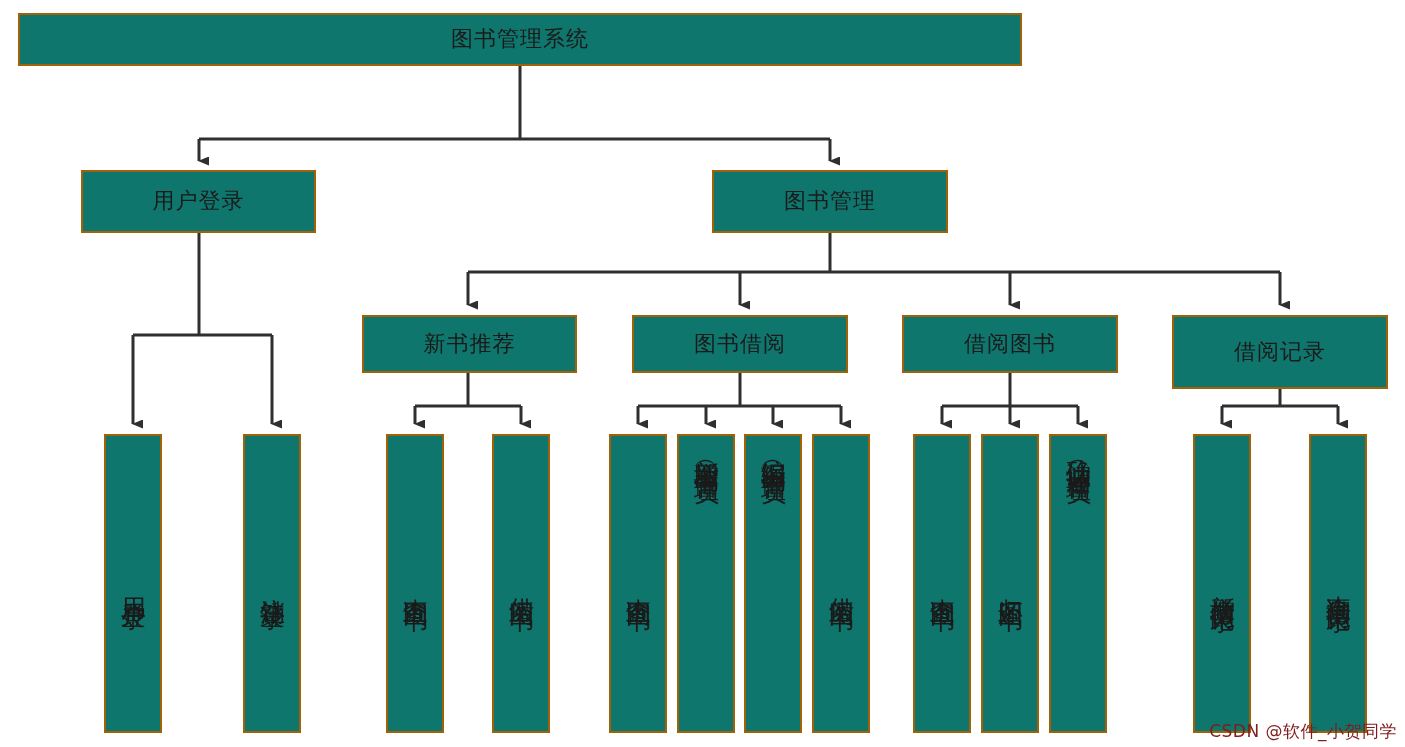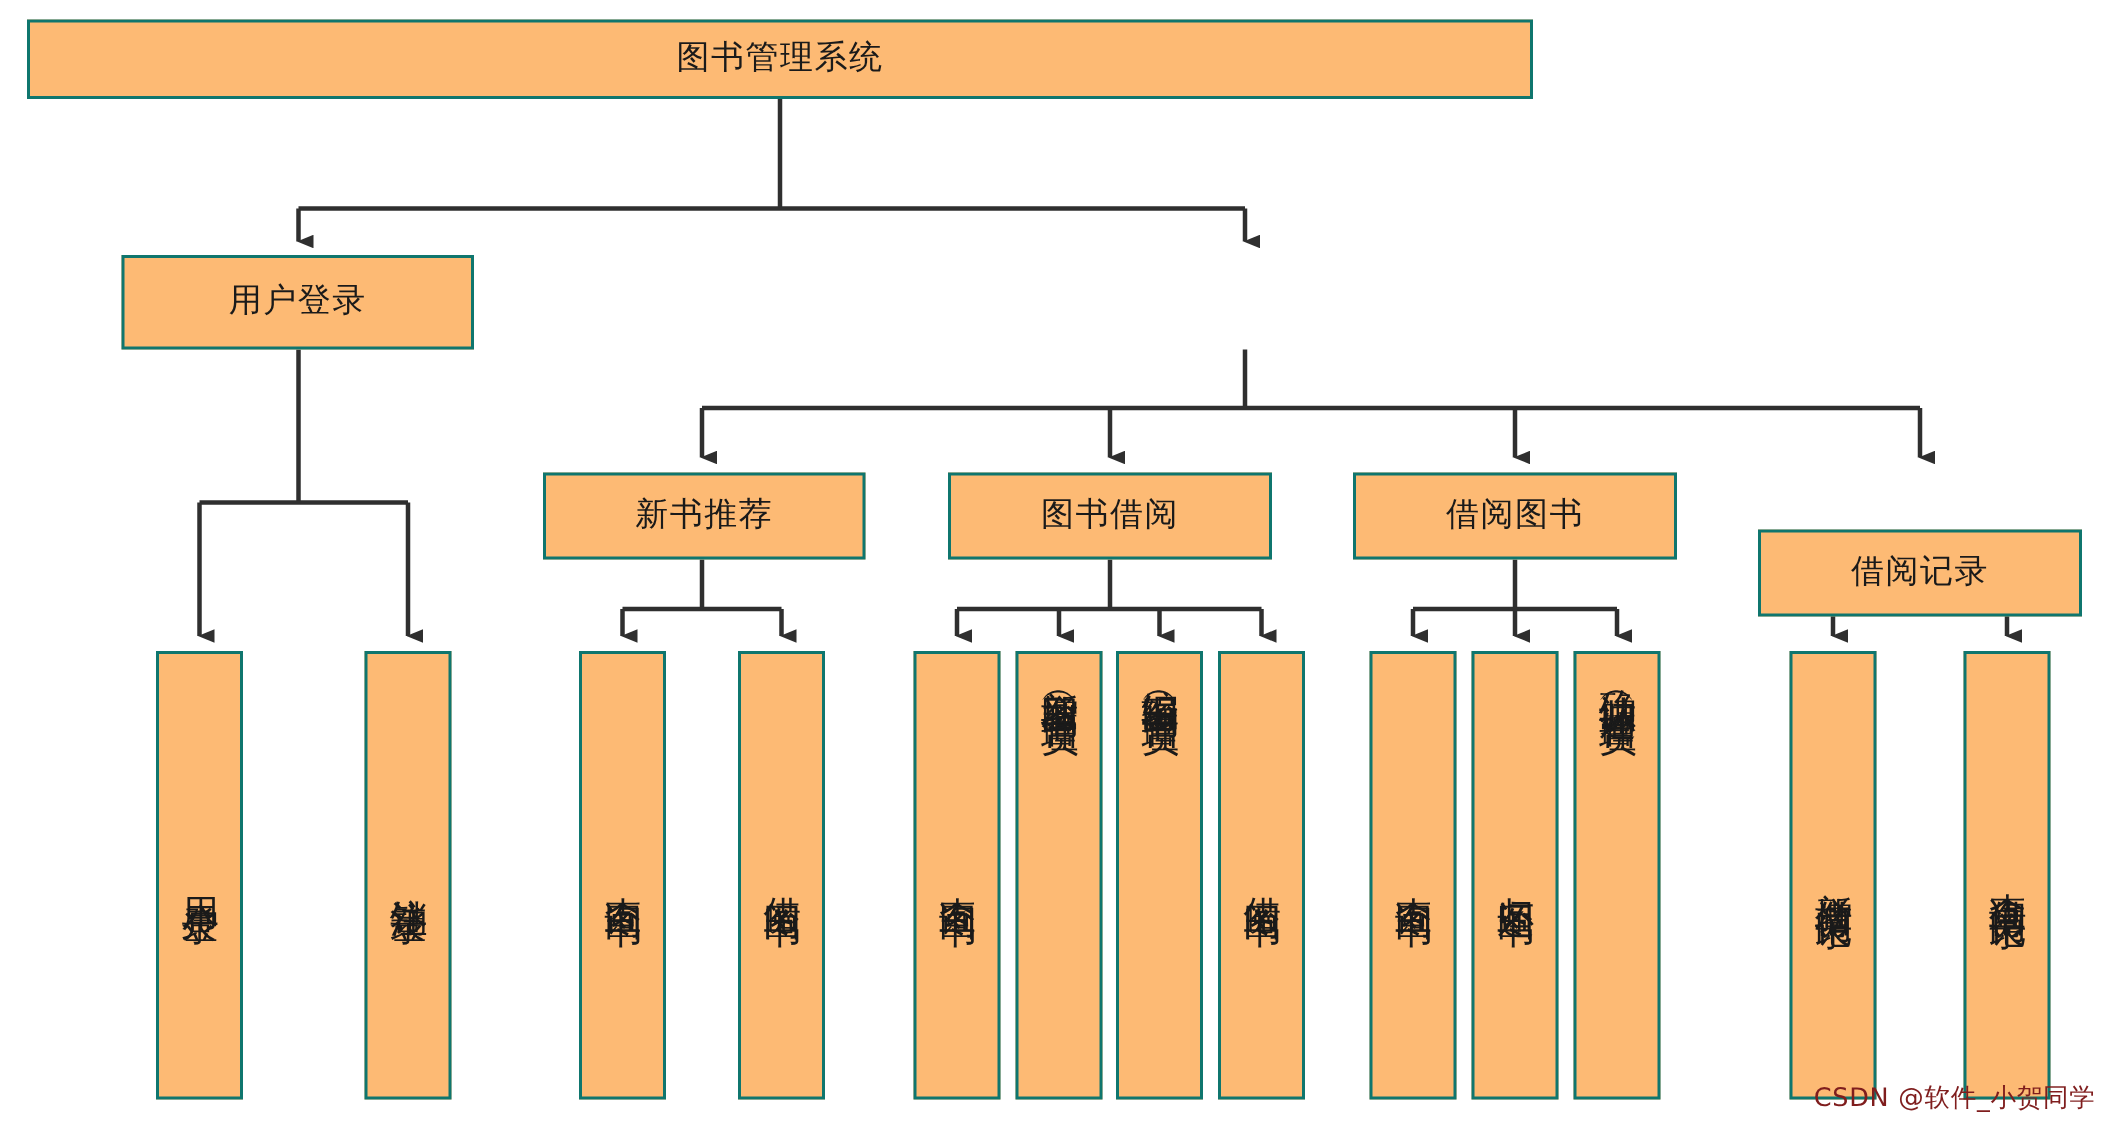--- a/index.html
+++ b/index.html
@@ -21,22 +21,22 @@
     position: absolute;
     left: 0;
     top: 0;
     width: 1405px;
     height: 747px;
     pointer-events: none;
   }
   .node {
     position: absolute;
     box-sizing: border-box;
-    background: #fdba74;
-    border: 2px solid #0f766e;
+    background: #0f766e;
+    border: 2px solid #a16207;
     display: flex;
     align-items: center;
     justify-content: center;
     color: #1a1a1a;
   }
   .node.horiz {
     font-size: 22px;
     letter-spacing: 1px;
     line-height: 1.2;
   }
@@ -130,31 +130,34 @@
     </g>
   </svg>
 
   <div class="node root horiz" style="left:18px; top:13px; width:1004px; height:53px;">
     <span>图书管理系统</span>
   </div>
 
   <div class="node horiz" style="left:81px; top:170px; width:235px; height:63px;">
     <span>用户登录</span>
   </div>
+  <div class="node horiz" style="left:712px; top:170px; width:236px; height:63px;">
+    <span>图书管理</span>
+  </div>
 
   <div class="node horiz" style="left:362px; top:315px; width:215px; height:58px;">
     <span>新书推荐</span>
   </div>
   <div class="node horiz" style="left:632px; top:315px; width:216px; height:58px;">
     <span>图书借阅</span>
   </div>
   <div class="node horiz" style="left:902px; top:315px; width:216px; height:58px;">
     <span>借阅图书</span>
   </div>
-  <div class="node horiz" style="left:1172px; top:315px; width:216px; height:58px;margin-top:38px;">
+  <div class="node horiz" style="left:1172px; top:315px; width:216px; height:74px;">
     <span>借阅记录</span>
   </div>
 
   <div class="node vert centered" style="left:104px; top:434px; width:58px; height:299px;">
     <span class="vlabel">用户登录</span>
   </div>
   <div class="node vert centered" style="left:243px; top:434px; width:58px; height:299px;">
     <span class="vlabel">注销登录</span>
   </div>
 

